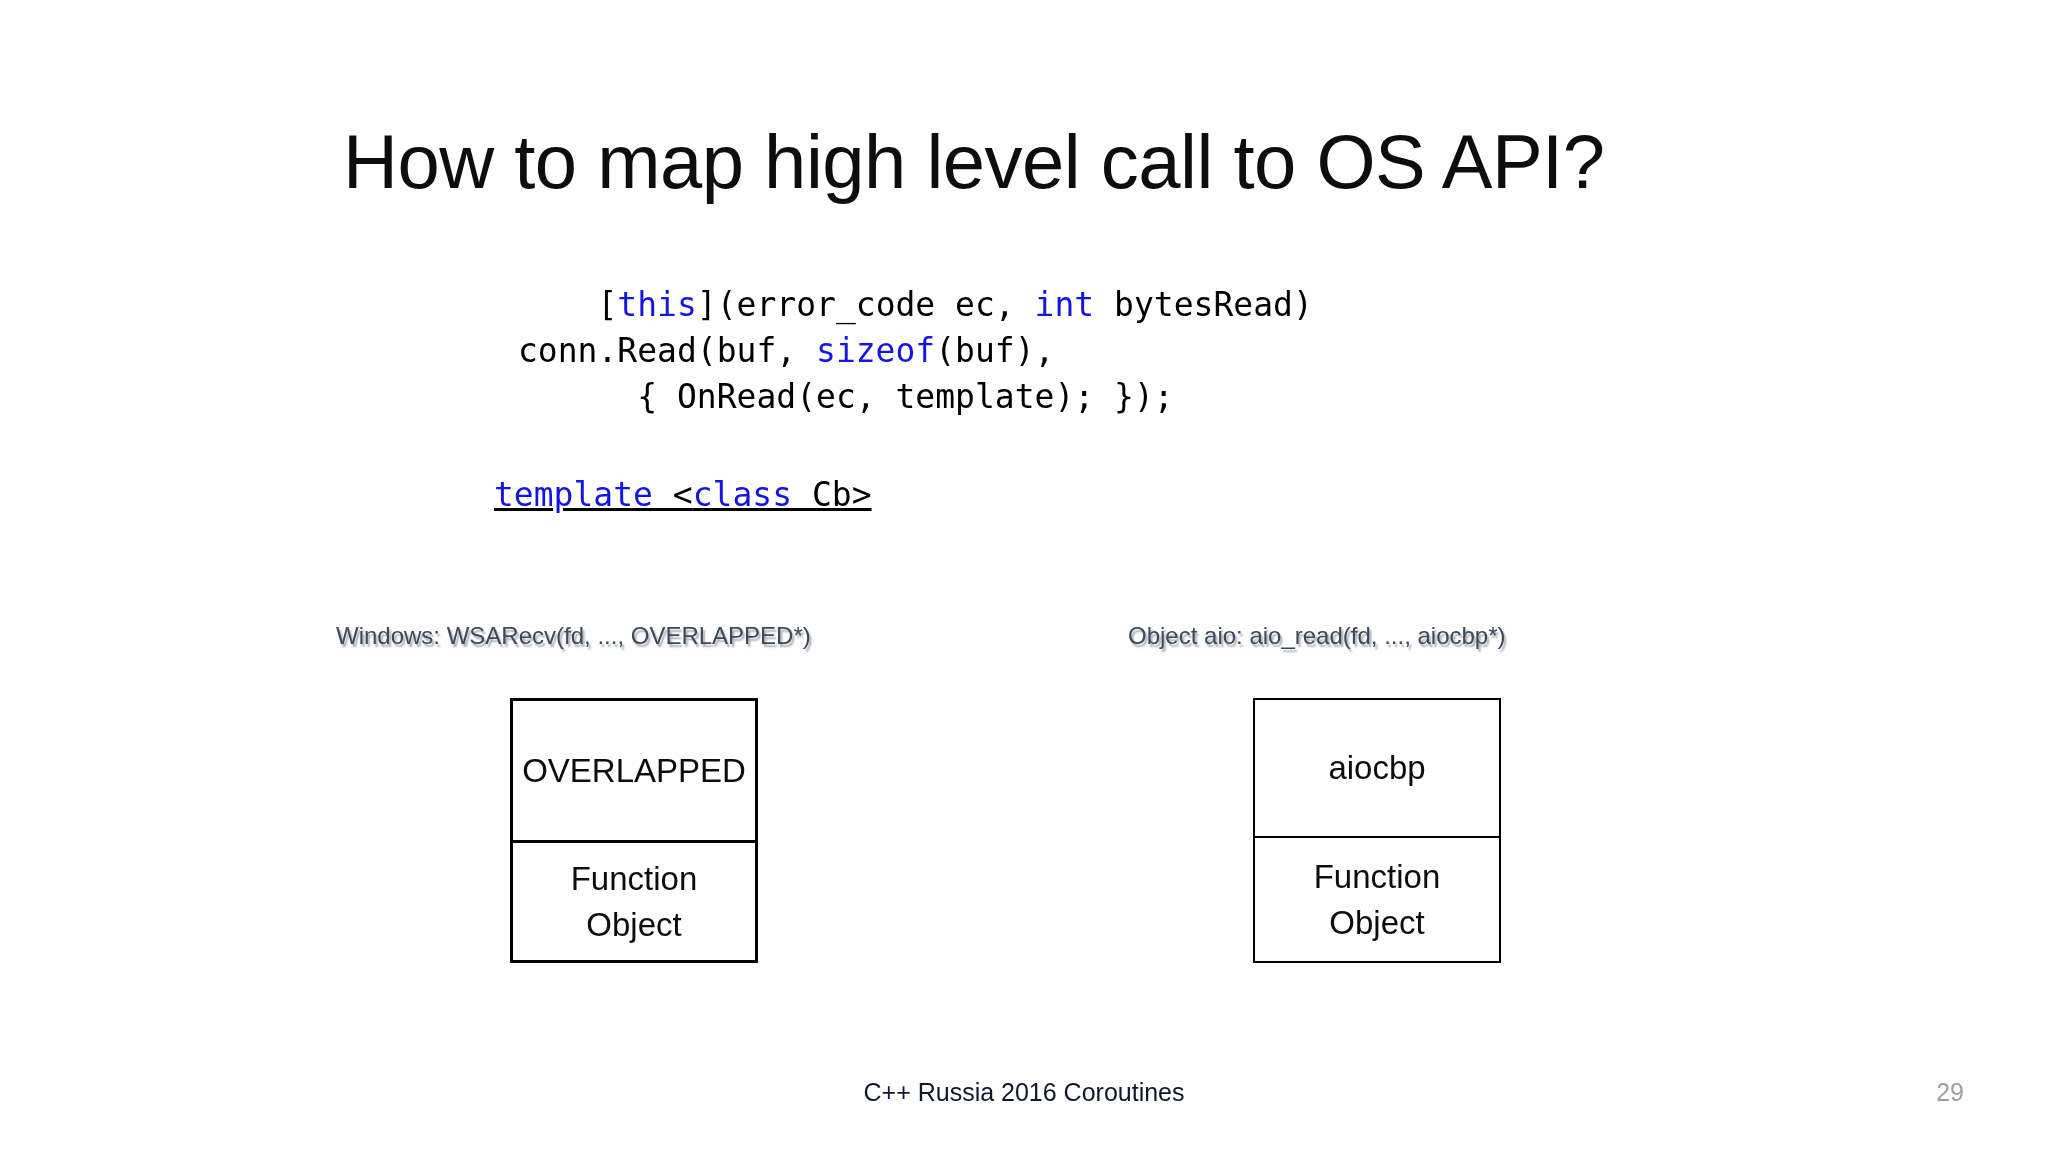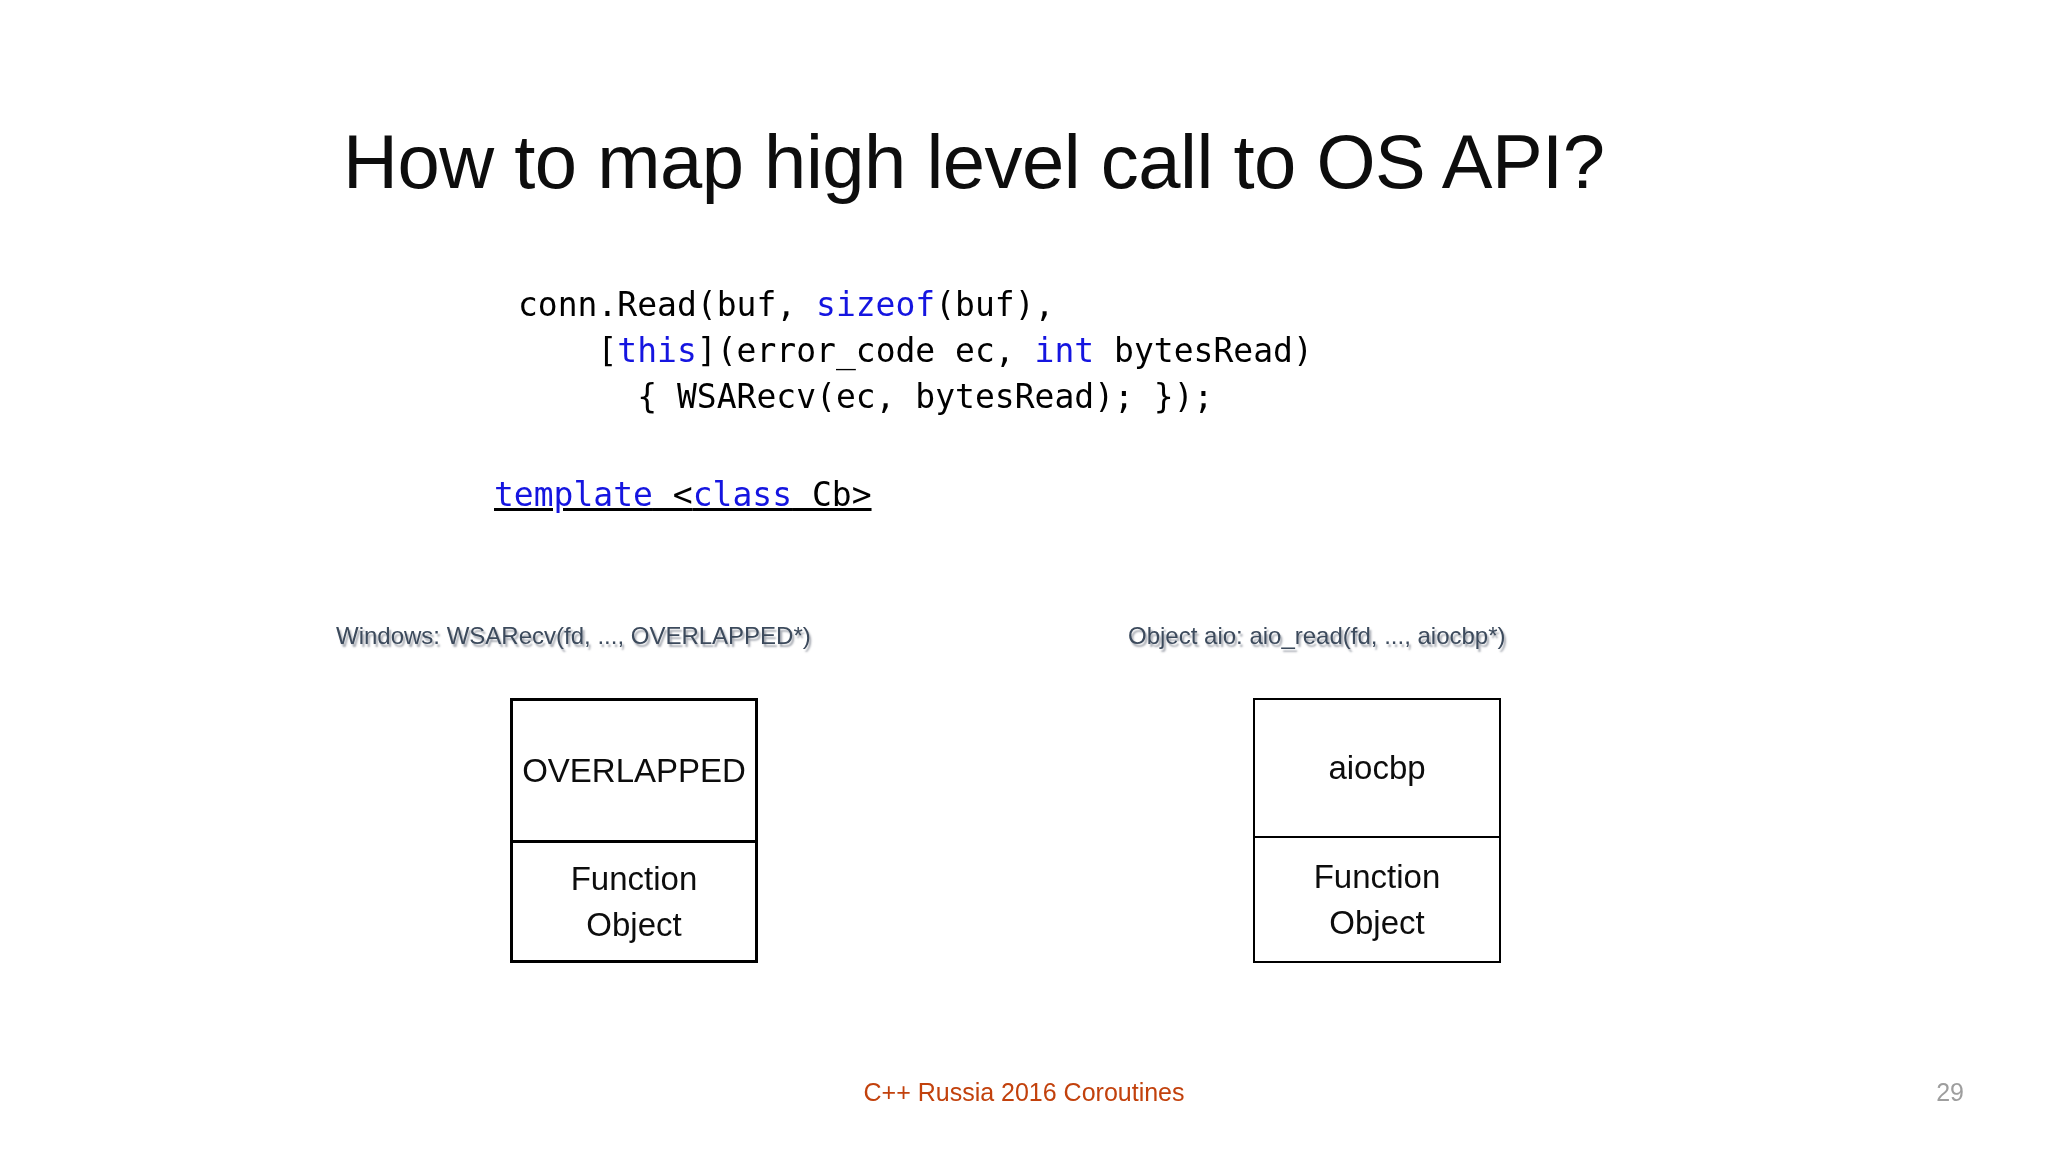--- a/index.html
+++ b/index.html
@@ -127,41 +127,41 @@
   }
 
   
   .footer-center {
     position: absolute;
     left: 0;
     right: 0;
     top: 1078px;
     text-align: center;
     font-size: 25px;
-    color: #c2410c;
+    color: #0f172a;
     font-family: "Liberation Sans", sans-serif;
   }
   .footer-page {
     position: absolute;
     right: 84px;
     top: 1078px;
     font-size: 25px;
     color: #9e9e9e;
     font-family: "Liberation Sans", sans-serif;
     text-align: right;
   }
 </style>
 </head>
 <body>
 
 <div class="slide">
 
   <h1 class="slide-title">How to map high level call to OS API?</h1>
 
-  <div class="code-block first"><div class="code-line"><span>conn.Read(buf, </span><span class="kw">sizeof</span><span>(buf),</span></div><div class="code-line"><span>    [</span><span class="kw">this</span><span>](error_code ec, </span><span class="kw">int</span><span> bytesRead)</span></div><div class="code-line"><span>      { WSARecv(ec, bytesRead); });</span></div></div>
+  <div class="code-block first"><div class="code-line"><span>    [</span><span class="kw">this</span><span>](error_code ec, </span><span class="kw">int</span><span> bytesRead)</span></div><div class="code-line"><span>conn.Read(buf, </span><span class="kw">sizeof</span><span>(buf),</span></div><div class="code-line"><span>      { OnRead(ec, template); });</span></div></div>
 
   <div class="code-block second"><div class="code-line"><span class="kw">template</span><span> &lt;</span><span class="kw">class</span><span> Cb&gt;</span></div></div>
 
   <div class="api-caption windows">Windows: WSARecv(fd, ..., OVERLAPPED*)</div>
 
   <div class="api-caption posix">Object aio: aio_read(fd, ..., aiocbp*)</div>
 
   <div class="struct-box left">
     <div class="struct-cell top">OVERLAPPED</div>
     <div class="struct-cell bottom">Function

